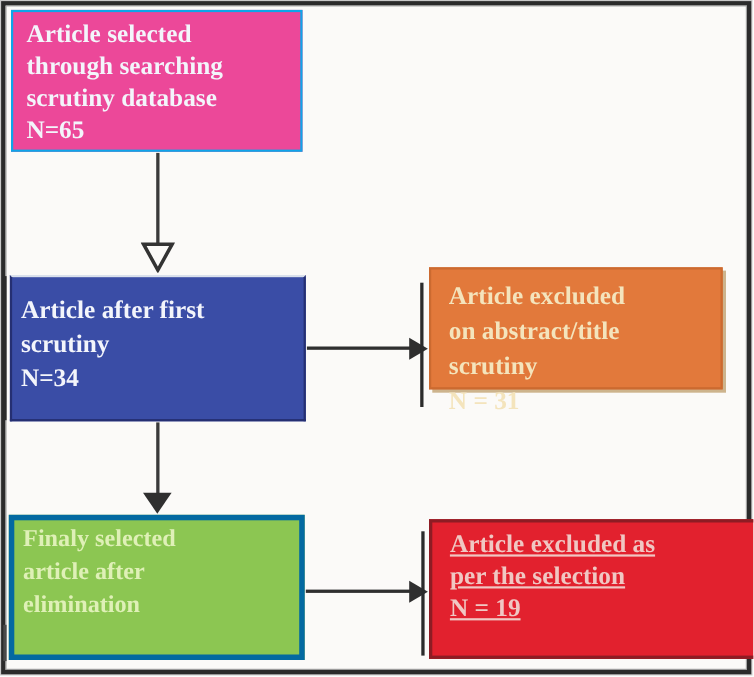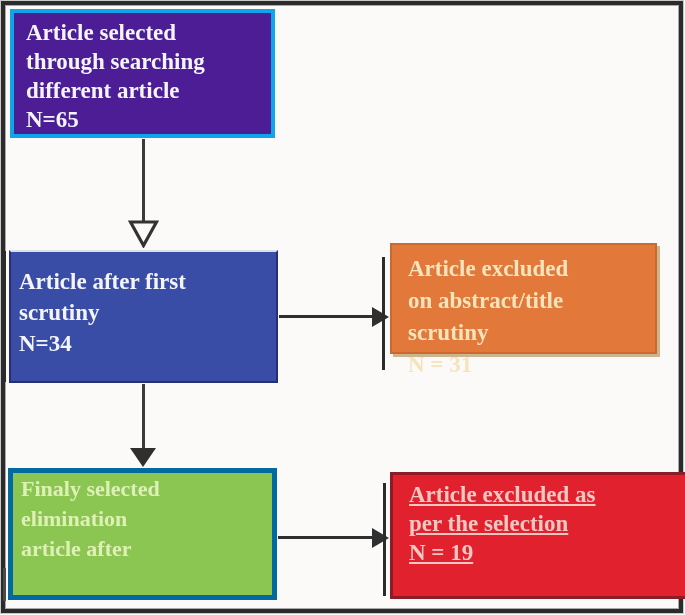--- a/index.html
+++ b/index.html
@@ -21,21 +21,21 @@
     position:absolute;
     box-sizing:border-box;
     font-weight:bold;
   }
   .ln{display:block;text-align:left;}
   .ctr{text-align:left;}
 
   
   .box-search{
     left:10px;top:9px;width:265px;height:129px;
-    background:#4c1d95;border:4px solid #0ea5e9;
+    background:#ec4899;border:2px solid #0ea5e9;
     color:#f3f5fb;font-size:23px;line-height:29px;
     padding:5px 8px 0 12px;
   }
   
   .box-scrutiny{
     left:9px;top:250px;width:269px;height:133px;
     background:#3a4da6;border:2px solid #252f72;
     border-top:2px solid #d9e0ec;
     color:#f3f5fb;font-size:23px;line-height:31px;
     padding:14px 8px 0 8px;
@@ -85,21 +85,21 @@
 </head>
 <body>
 
 <div id="canvas">
 
   <div class="frame"></div>
 
   <div class="box box-search">
     <span class="ln">Article selected</span>
     <span class="ln">through searching</span>
-    <span class="ln">different article</span>
+    <span class="ln">scrutiny database</span>
     <span class="ln ctr">N=65</span>
   </div>
 
   <div class="vline" style="left:142px;top:139px;height:83px;"></div>
   <svg class="head-hollow" style="left:128px;top:220px;" width="31" height="28" viewBox="0 0 31 28">
     <polygon points="2.5,2 28.5,2 15.5,25.5" fill="#fbfaf8" stroke="#333333" stroke-width="3.2"></polygon>
   </svg>
 
   <div class="tick" style="left:3px;top:251px;height:131px;"></div>
   <div class="box box-scrutiny">
@@ -118,22 +118,22 @@
     <span class="ln ctr">scrutiny</span>
     <span class="ln ctr">N = 31</span>
   </div>
 
   <div class="vline" style="left:142px;top:384px;height:66px;"></div>
   <div class="head-down" style="left:130px;top:448px;"></div>
 
   <div class="tick" style="left:3px;top:568px;height:33px;background:#4a4a4a;"></div>
   <div class="box box-final">
     <span class="ln ctr">Finaly selected</span>
+    <span class="ln ctr">article after</span>
     <span class="ln ctr">elimination</span>
-    <span class="ln ctr">article after</span>
   </div>
 
   <div class="hline" style="left:278px;top:536px;width:96px;"></div>
   <div class="head-right" style="left:372px;top:528px;"></div>
 
   <div class="tick" style="left:383px;top:483px;height:113px;"></div>
   <div class="box box-excluded-criteria">
     <span class="ln">Article excluded as</span>
     <span class="ln">per the selection</span>
     <span class="ln ctr">N = 19</span>

